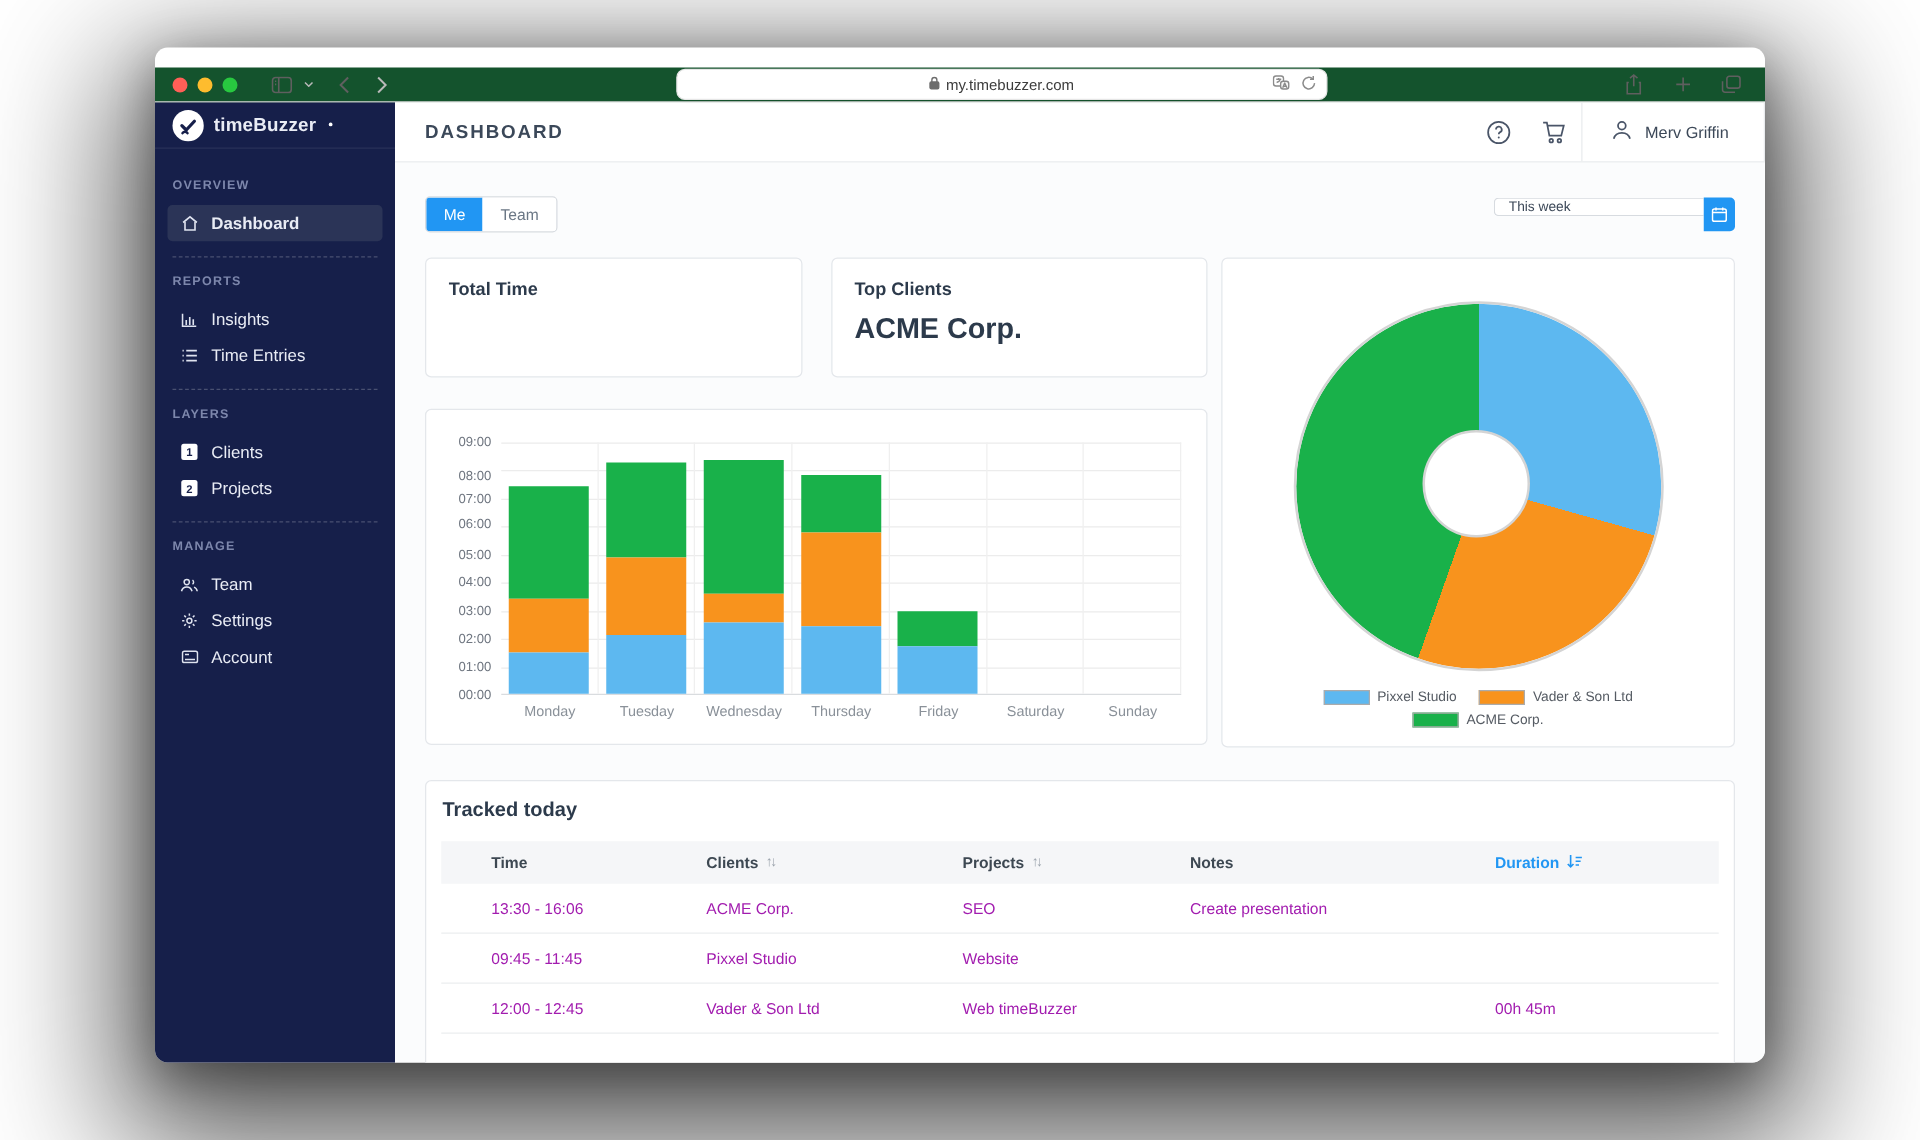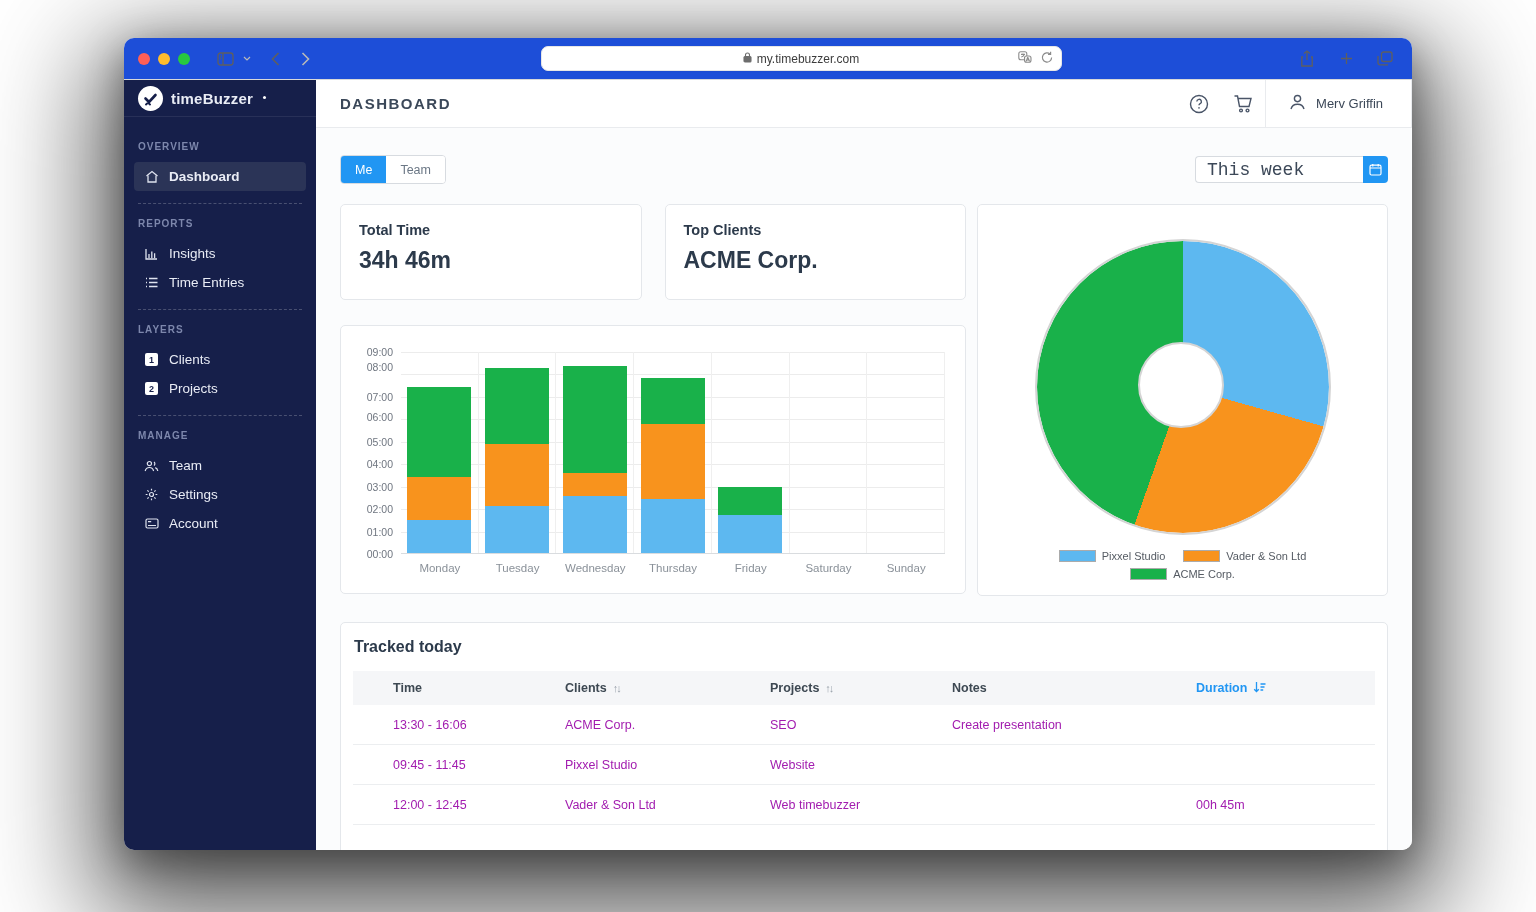--- a/index.html
+++ b/index.html
@@ -4,22 +4,22 @@
 <style>
   * { margin:0; padding:0; box-sizing:border-box; }
   html,body { width:1536px; height:912px; background:#ffffff; font-family:"Liberation Sans", sans-serif; overflow:hidden; }
   .page { position:relative; width:1536px; height:912px; }
 
   
   .window{ position:absolute; left:124px; top:38px; width:1288px; height:812px;
     border-radius:10px; background:#fff; overflow:hidden;
     box-shadow:0 40px 110px 30px rgba(0,0,0,.62), 0 12px 40px rgba(0,0,0,.38); }
 
-  .chrome{ height:42px; background:#1d4ed8; border-bottom:1px solid #d9d9d9;
-    display:flex; align-items:center; padding:0 14px; }
+  .chrome{ height:28px; background:#14532d; border-bottom:1px solid #d9d9d9;
+    display:flex; align-items:center; padding:0 14px;margin-top:16px; }
   .traffic{ display:flex; gap:8px; margin-right:22px; }
   .tl{ width:12px; height:12px; border-radius:50%; display:inline-block; }
   .tl.red{ background:#ff5f57; } .tl.yellow{ background:#febc2e; } .tl.green{ background:#28c840; }
   .chrome-ic{ color:#5f5f5f; display:flex; align-items:center; justify-content:center; width:26px; height:26px; }
   .chrome-ic.dim{ color:#b9b9b9; }
   .chrome-ic svg{ display:block; }
   .urlbar{ flex:0 0 521px; margin-left:auto; margin-right:auto; height:25px; background:#ffffff;
     border:1px solid #e6e6e6; border-radius:7px; display:flex; align-items:center;
     font-size:12px; color:#3c3c3c; position:relative; box-shadow:0 1px 2px rgba(0,0,0,.04); }
   .url-center{ position:absolute; left:0; right:0; display:flex; justify-content:center; align-items:center; gap:5px; color:#3c3c3c; }
@@ -55,22 +55,22 @@
   .hdr-user{ display:flex; align-items:center; gap:9px; padding:0 28px 0 22px; color:#3c4858; font-size:13px; }
 
   .content{ flex:1; padding:0 24px; overflow:hidden; position:relative; }
 
   
   .controls{ margin-top:27px; display:flex; align-items:center; }
   .seg{ display:flex; border:1px solid #d7dbe0; border-radius:4px; overflow:hidden; background:#fff; }
   .seg-btn{ height:27px; padding:0 14px; font-size:12.5px; display:flex; align-items:center; color:#6b7785; background:#fff; }
   .seg-btn.active{ background:#2196f3; color:#fff; }
   .datepick{ margin-left:auto; display:flex; }
-  .date-input{ width:168px; height:27px; border:1px solid #d7dbe0; border-right:none; border-radius:4px 0 0 4px;
-    background:#fff; font-size:18px; color:#3c4858; display:flex; align-items:center; padding:0 11px;font-family:Liberation Mono, monospace; }
+  .date-input{ width:168px; height:15px; border:1px solid #d7dbe0; border-right:none; border-radius:4px 0 0 4px;
+    background:#fff; font-size:11px; color:#3c4858; display:flex; align-items:center; padding:0 11px; }
   .date-btn{ width:25px; height:27px; background:#2196f3; border-radius:0 4px 4px 0; display:flex; align-items:center; justify-content:center; color:#fff; }
 
   
   .card{ background:#fff; border:1px solid #e4e7eb; border-radius:5px; }
   .grid{ margin-top:20px; display:flex; gap:11px; }
   .leftcol{ width:626px; flex-shrink:0; }
   .statsrow{ display:flex; gap:23px; }
   .statcard{ flex:1; height:96px; padding:17px 18px; }
   .stat-label{ font-size:14.5px; font-weight:bold; color:#2c3a4b; }
   .stat-value{ font-size:23px; font-weight:bold; color:#2c3a4b; margin-top:9px; }
@@ -336,21 +336,20 @@
                   </svg>
               </span>
             </div>
           </div>
 
           <div class="grid">
             <div class="leftcol">
               <div class="statsrow">
                 <div class="card statcard">
                   <div class="stat-label">Total Time</div>
-                  <div class="stat-value">34h 46m</div>
                 </div>
                 <div class="card statcard">
                   <div class="stat-label">Top Clients</div>
                   <div class="stat-value">ACME Corp.</div>
                 </div>
               </div>
 
               <div class="card chartcard">
                 <div class="bc-wrap">
                   <div class="bc-plot" id="bc-plot">
@@ -363,21 +362,21 @@
                       <div class="bc-ylab" style="top: 134.667px;">03:00</div>
                       <div class="bc-grid" style="top: 112.222px;"></div>
                       <div class="bc-ylab" style="top: 112.222px;">04:00</div>
                       <div class="bc-grid" style="top: 89.7778px;"></div>
                       <div class="bc-ylab" style="top: 89.7778px;">05:00</div>
                       <div class="bc-grid" style="top: 67.3333px;"></div>
                       <div class="bc-ylab" style="top: 65px;">06:00</div>
                       <div class="bc-grid" style="top: 44.8889px;"></div>
                       <div class="bc-ylab" style="top: 44.8889px;">07:00</div>
                       <div class="bc-grid" style="top: 22.4444px;"></div>
-                      <div class="bc-ylab" style="top: 15px;">08:00</div>
+                      <div class="bc-ylab" style="top: 27px;">08:00</div>
                       <div class="bc-grid" style="top: 0px;"></div>
                       <div class="bc-ylab" style="top: 0px;">09:00</div>
                       <div class="bc-cols">
                         <div class="bc-col">
                           <div class="bc-bar">
                             <div class="bc-seg" style="height: 32.5444px; background: rgb(93, 184, 240);"></div>
                             <div class="bc-seg" style="height: 43.7667px; background: rgb(248, 147, 29);"></div>
                             <div class="bc-seg" style="height: 89.7778px; background: rgb(25, 177, 74);"></div>
                           </div>
                         </div>
@@ -492,21 +491,21 @@
                   <span>09:45 - 11:45</span>
                   <span>Pixxel Studio</span>
                   <span>Website</span>
                   <span></span>
                   <span></span>
                 </div>
                 <div class="trow">
                   <span><span class="dot" style="background: rgb(248, 147, 29);"></span></span>
                   <span>12:00 - 12:45</span>
                   <span>Vader &amp; Son Ltd</span>
-                  <span>Web timebuzzer</span>
+                  <span>Web timeBuzzer</span>
                   <span></span>
                   <span>00h 45m</span>
                 </div>
                 <div class="trow">
                   <span><span class="dot" style="background: rgb(25, 177, 74);"></span></span>
                   <span></span>
                   <span></span>
                   <span></span>
                   <span></span>
                   <span></span>

